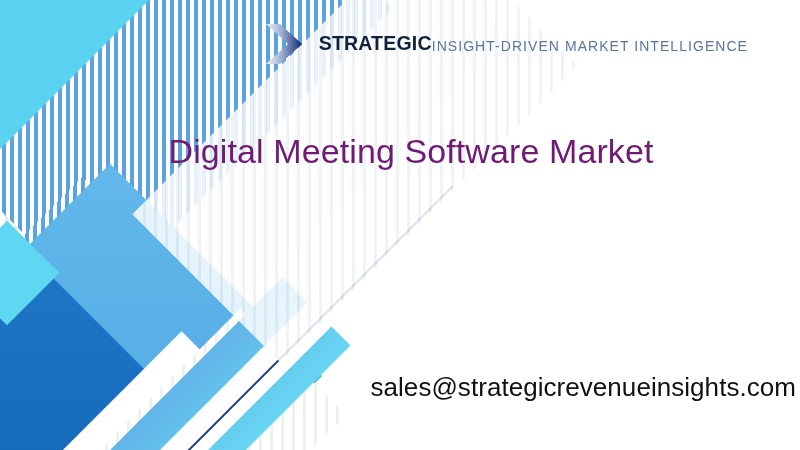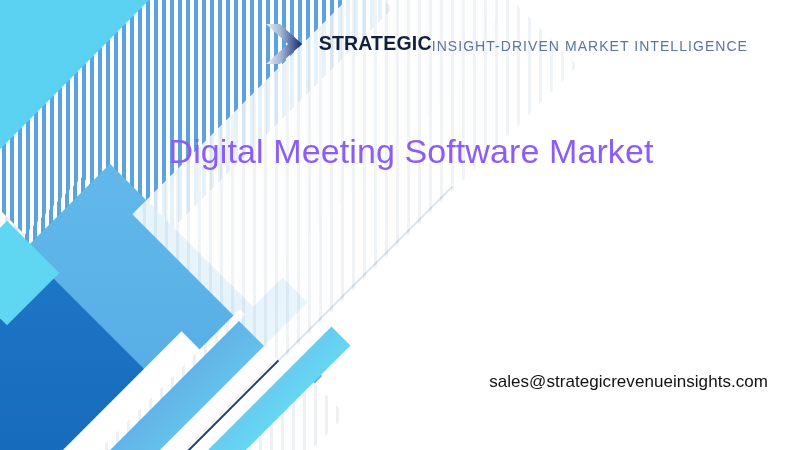--- a/index.html
+++ b/index.html
@@ -89,29 +89,29 @@
   #slide-title {
     position: absolute;
     left: 0;
     top: 132px;
     width: 676px;
     text-align: center;
     padding-left: 146px;
     box-sizing: border-box;
     font-size: 34px;
     font-weight: normal;
-    color: #8b5cf6;
+    color: #701a75;
     letter-spacing: 0.1px;
     white-space: nowrap;
   }
   #contact-email {
     position: absolute;
-    right: 32px;
+    right: 4px;
     top: 372px;
-    font-size: 17px;
+    font-size: 26px;
     color: #111111;
     letter-spacing: 0.05px;
     white-space: nowrap;
   }
 </style>
 </head>
 <body>
 
 <div id="slide">
 

